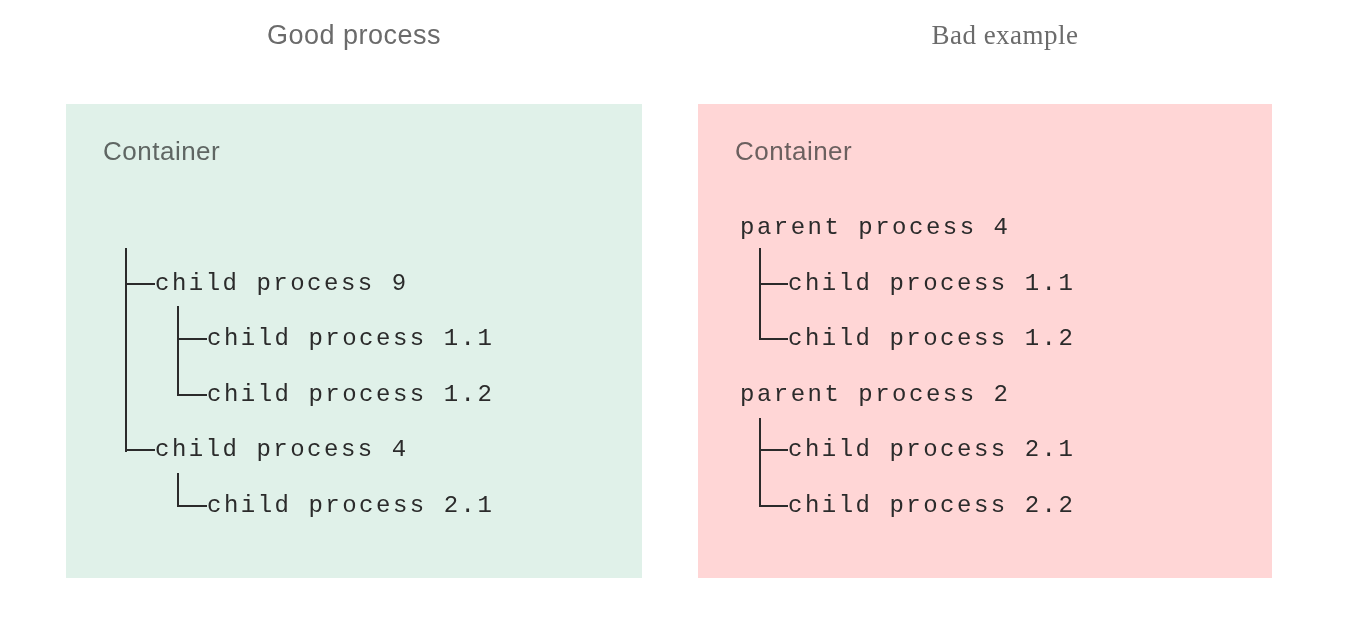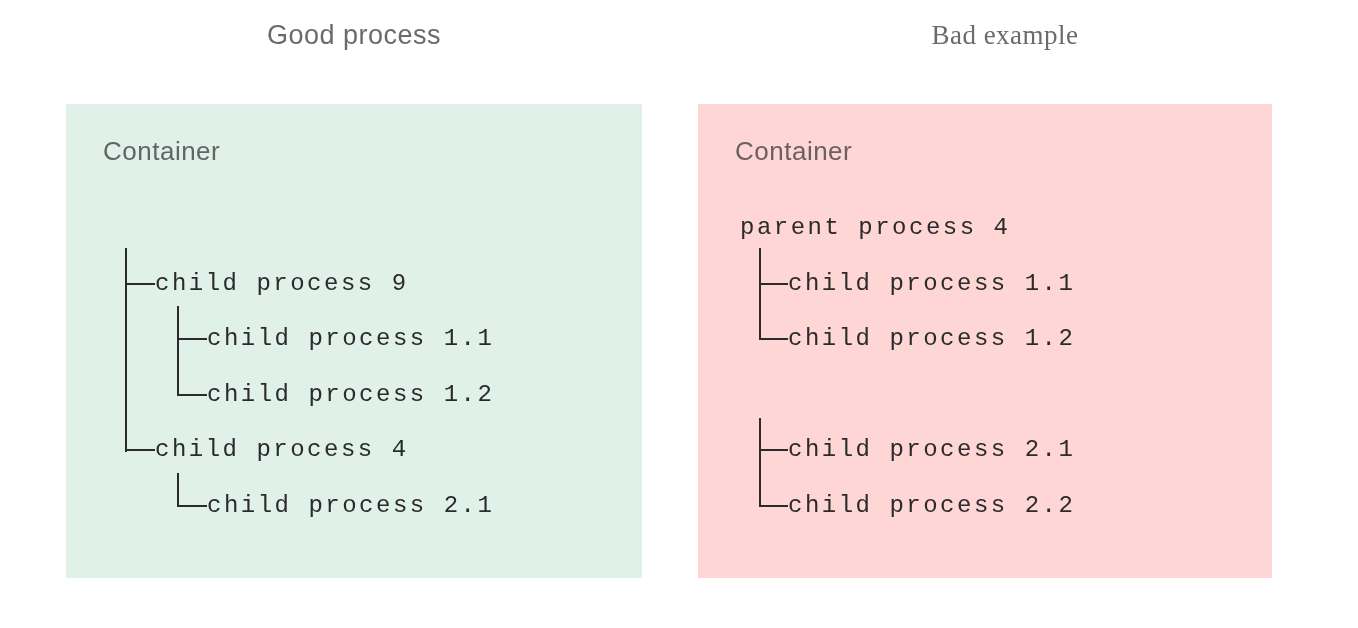--- a/index.html
+++ b/index.html
@@ -111,20 +111,21 @@
     <div class="vline" style="left:111px; top:369px; height:34px;"></div>
     <div class="hline" style="left:111px; top:401px; width:30px;"></div>
   </div>
 
   <div id="panel-bad" class="panel">
     <div class="container-label">Container</div>
 
     <div class="tree-row r1 i0">parent process 4</div>
     <div class="tree-row r2 i1">child process 1.1</div>
     <div class="tree-row r3 i1">child process 1.2</div>
+    <div class="tree-row r4 i0">parent process 2</div>
     <div class="tree-row r5 i1">child process 2.1</div>
     <div class="tree-row r6 i1">child process 2.2</div>
 
     <div class="vline" style="left:61px; top:144px; height:92px;"></div>
     <div class="hline" style="left:61px; top:179px; width:29px;"></div>
     <div class="hline" style="left:61px; top:234px; width:29px;"></div>
     <div class="vline" style="left:61px; top:314px; height:89px;"></div>
     <div class="hline" style="left:61px; top:345px; width:29px;"></div>
     <div class="hline" style="left:61px; top:401px; width:29px;"></div>
   </div>

